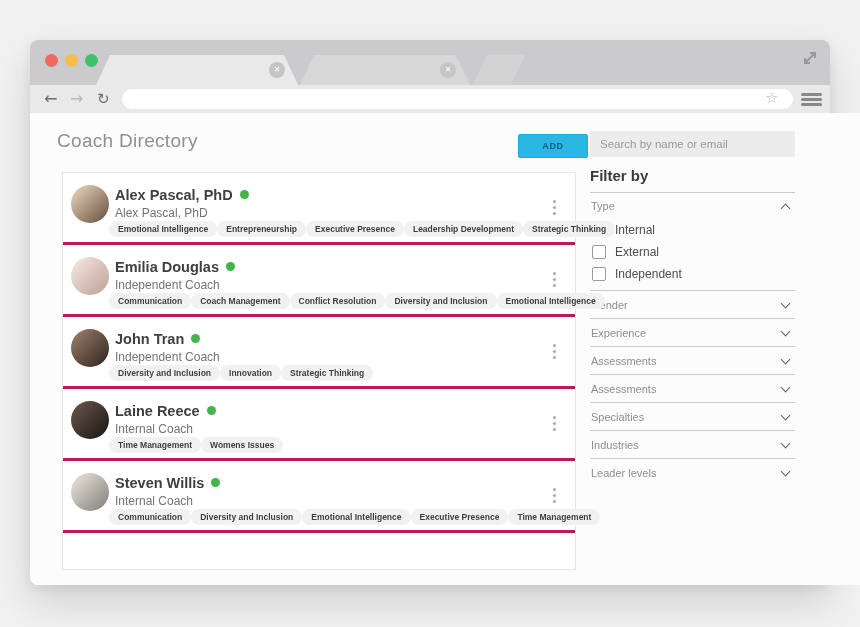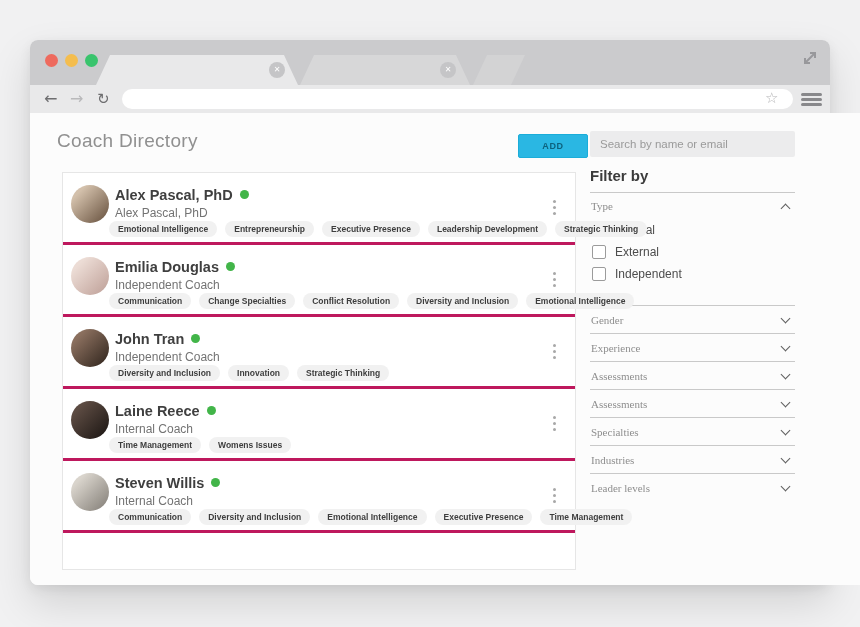--- a/index.html
+++ b/index.html
@@ -79,48 +79,48 @@
   .search-input::placeholder{color:#9a9a9a;}
   .filter-heading{
     position:absolute;left:560px;top:54px;font-size:15px;font-weight:bold;color:#3b3b3b;
   }
 
   
   .filter-panel{position:absolute;left:560px;top:79px;width:205px;}
   .fp-top-divider{border-top:1px solid #c9c9c9;}
   .type-header{height:22px;display:flex;align-items:center;justify-content:space-between;
     padding:2px 6px 0 1px;cursor:pointer;}
-  .sec-label{font-size:11px;color:#8e8e8e;font-family:Liberation Serif, serif;}
+  .sec-label{font-size:11px;color:#8e8e8e;}
   .chev{width:6px;height:6px;border-right:1.5px solid #5f5f5f;border-bottom:1.5px solid #5f5f5f;
     display:inline-block;}
   .chev.down{transform:rotate(45deg);margin-top:-3px;}
   .chev.up{transform:rotate(-135deg);margin-top:4px;}
   .type-options{padding-top:2px;}
   .opt-row{height:22px;display:flex;align-items:center;cursor:pointer;}
   .checkbox{width:12px;height:12px;border:1px solid #9b9b9b;border-radius:2px;background:#fff;
     margin:0 9px 0 2px;flex:0 0 auto;}
   .opt-label{font-size:12px;color:#4d4d4d;}
-  .filter-sections{margin-top:20px;border-top:1px solid #c9c9c9;}
+  .filter-sections{margin-top:5px;border-top:1px solid #c9c9c9;}
   .fsec{height:27px;display:flex;align-items:center;justify-content:space-between;
     padding:0 6px 0 1px;border-bottom:1px solid #c9c9c9;cursor:pointer;}
   .fsec:last-child{border-bottom:none;}
 
   
   .list-card{
     position:absolute;left:32px;top:59px;width:514px;height:398px;box-sizing:border-box;
     background:#ffffff;border:1px solid #e6e6e6;
   }
   .coach-row{position:relative;height:69px;border-bottom:3px solid #be185d;}
   .avatar{position:absolute;left:8px;top:12px;width:38px;height:38px;border-radius:50%;}
   .coach-name{position:absolute;left:52px;top:14px;font-size:14.5px;font-weight:bold;color:#3f3f3f;
     white-space:nowrap;}
   .status-dot{display:inline-block;width:9px;height:9px;border-radius:50%;margin-left:7px;
     vertical-align:1px;}
   .coach-subtitle{position:absolute;left:52px;top:33px;font-size:12px;color:#737373;}
-  .tag-list{position:absolute;left:46px;top:48px;display:flex;gap:8px;white-space:nowrap;}
+  .tag-list{position:absolute;left:46px;top:48px;display:flex;gap:0;white-space:nowrap;}
   .tag{background:#f1f1f1;border-radius:8px;padding:3px 9px;font-size:8.5px;font-weight:bold;
     color:#3e3e3e;}
   .kebab{position:absolute;left:484px;top:27px;width:14px;height:15px;display:flex;
     flex-direction:column;align-items:center;justify-content:space-between;cursor:pointer;}
   .kebab i{display:block;width:3px;height:3px;border-radius:50%;background:#a8a8a8;}
 </style>
 </head>
 <body>
 
 <div class="window">
@@ -236,21 +236,21 @@
             <i></i>
           </span>
       </div>
 
       <div class="coach-row">
         <span class="avatar" style="background: linear-gradient(135deg, rgb(236, 220, 213) 20%, rgb(192, 162, 154) 95%);"></span>
         <div class="coach-name"><span>Emilia Douglas</span><span class="status-dot" style="background: rgb(66, 181, 73);"></span></div>
         <div class="coach-subtitle">Independent Coach</div>
         <div class="tag-list">
             <span class="tag">Communication</span>
-            <span class="tag">Change Specialties</span>
+            <span class="tag">Coach Management</span>
             <span class="tag">Conflict Resolution</span>
             <span class="tag">Diversity and Inclusion</span>
             <span class="tag">Emotional Intelligence</span>
           </div>
         <span class="kebab">
             <i></i>
             <i></i>
             <i></i>
           </span>
       </div>

